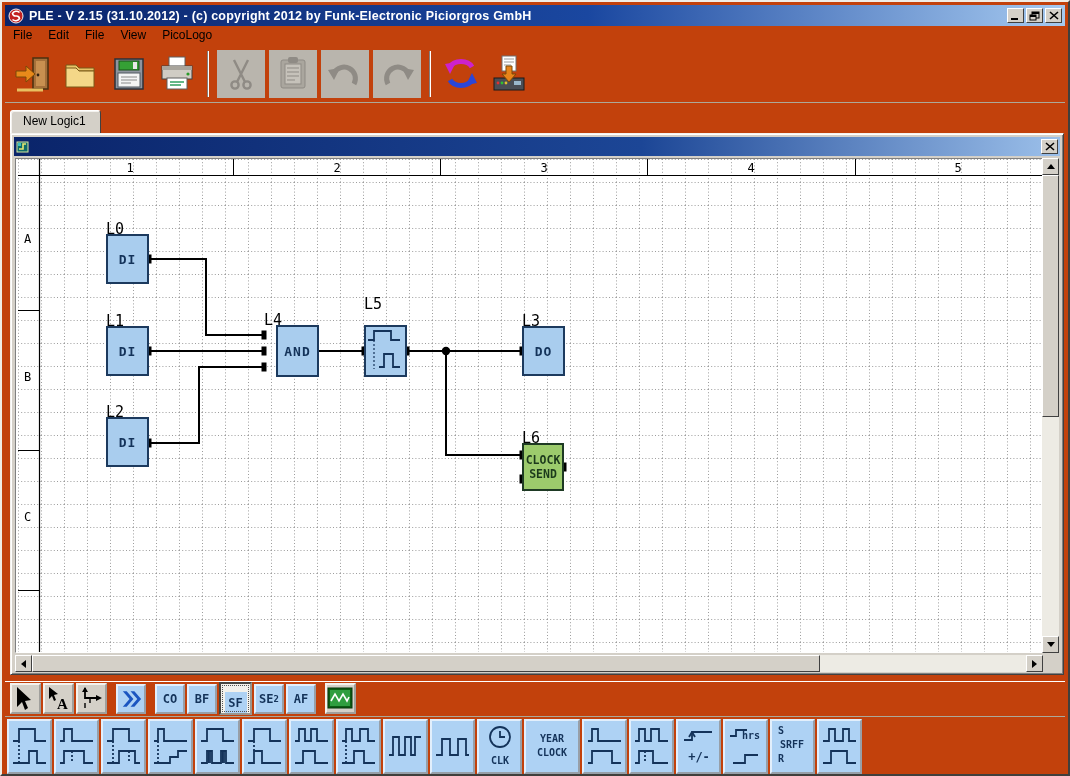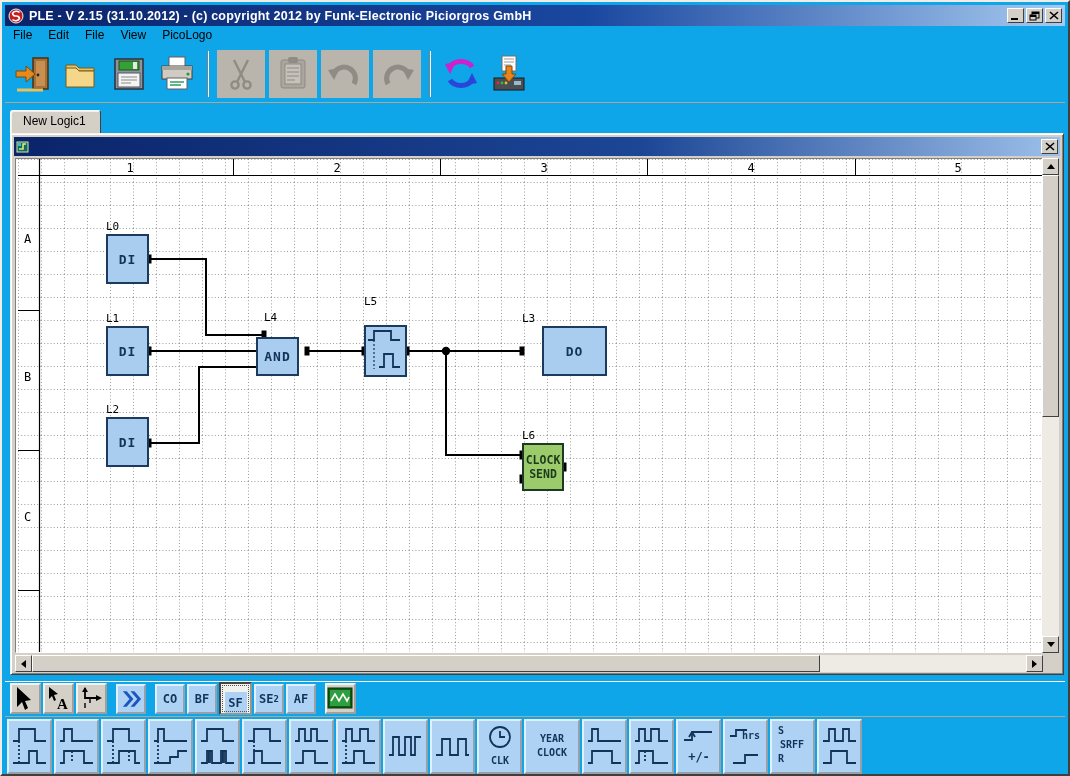--- a/index.html
+++ b/index.html
@@ -1,19 +1,19 @@
 <!DOCTYPE html>
 <html><head>
 <meta charset="utf-8">
 <style>
   html,body{margin:0;padding:0;background:#555;}
   *{box-sizing:border-box;}
   .app{
     position:relative;width:1070px;height:776px;
-    background:#0ea5e9;
+    background:#c2410c;
     border:2px solid;border-color:#f0ede6 #403f3c #403f3c #f0ede6;
     font-family:"Liberation Sans",sans-serif;
     overflow:hidden;
   }
   
   .titlebar{
     position:absolute;left:3px;top:3px;right:3px;height:21px;
     background:linear-gradient(to right,#0a246a,#1a47a0 55%,#a6caf0);
     display:flex;align-items:center;padding:0 3px;
   }
@@ -47,21 +47,21 @@
     border:1px solid;border-color:#fff #404040 #404040 #fff;
     display:flex;align-items:center;justify-content:center;}
   .viewport{position:absolute;left:4px;top:24px;width:1028px;height:495px;
     background:#fff;border:1px solid;border-color:#808080 #fff #fff #808080;overflow:hidden;}
   .sheet{position:absolute;left:2px;top:0;width:1026px;height:493px;}
   .sheet svg{position:absolute;left:0;top:0;}
   .block{position:absolute;border:2px solid #1c3a5e;background:#a9cdee;
     display:flex;align-items:center;justify-content:center;flex-direction:column;
     font-family:"DejaVu Sans Mono",monospace;font-weight:bold;color:#14335a;font-size:13px;letter-spacing:1px;}
   .block.green{background:#9ccb6c;border-color:#1e3a24;color:#1c3a1c;font-size:11.5px;letter-spacing:0;}
-  .blabel{position:absolute;font-family:"DejaVu Sans Mono",monospace;font-size:11px;color:#000;}
+  .blabel{position:absolute;font-family:"DejaVu Sans Mono",monospace;font-size:15px;color:#000;}
   
   .vscroll{position:absolute;right:4px;top:24px;width:17px;height:495px;background:#edebe4;}
   .hscroll{position:absolute;left:4px;top:521px;width:1028px;height:17px;background:#edebe4;}
   .sbtn{position:absolute;width:17px;height:17px;background:#d4d0c8;
     border:1px solid;border-color:#fff #404040 #404040 #fff;
     display:flex;align-items:center;justify-content:center;}
   .sthumb{position:absolute;background:#d4d0c8;border:1px solid;border-color:#fff #404040 #404040 #fff;}
   .tri{width:0;height:0;border:4px solid transparent;}
   .tri.up{border-bottom:5px solid #000;margin-top:-4px;}
   .tri.down{border-top:5px solid #000;margin-bottom:-4px;}
@@ -283,33 +283,33 @@
             </div>
             <div class="blabel" style="left: 88px; top: 153px;">L1</div>
             <div class="block" style="left: 88px; top: 167px; width: 43px; height: 50px;">
               <span>DI</span>
             </div>
             <div class="blabel" style="left: 88px; top: 244px;">L2</div>
             <div class="block" style="left: 88px; top: 258px; width: 43px; height: 50px;">
               <span>DI</span>
             </div>
             <div class="blabel" style="left: 246px; top: 152px;">L4</div>
-            <div class="block" style="left: 238px; top: 166px; width: 43px; height: 39px; margin-top: 12px;">
+            <div class="block" style="left: 258px; top: 166px; width: 43px; height: 52px;">
               <span>AND</span>
             </div>
             <div class="blabel" style="left: 346px; top: 136px;">L5</div>
             <div class="block" style="left: 346px; top: 166px; width: 43px; height: 52px;">
               <svg width="38" height="46" viewBox="0 0 38 46">
                 <path d="M2,13 H8 V4 H25 V13 H34" fill="none" stroke="#14335a" stroke-width="1.8"></path>
                 <path d="M8,13 V42" fill="none" stroke="#14335a" stroke-width="1.2" stroke-dasharray="2,2"></path>
                 <path d="M13,40 H18 V27 H27 V40 H34" fill="none" stroke="#14335a" stroke-width="1.8"></path>
               </svg>
             </div>
             <div class="blabel" style="left: 504px; top: 153px;">L3</div>
-            <div class="block" style="left: 524px; top: 167px; width: 65px; height: 50px;">
+            <div class="block" style="left: 504px; top: 167px; width: 43px; height: 50px;">
               <span>DO</span>
             </div>
             <div class="blabel" style="left: 504px; top: 270px;">L6</div>
             <div class="block green" style="left: 504px; top: 284px; width: 42px; height: 48px;">
               <span>CLOCK</span>
               <span>SEND</span>
             </div>
           </div>
       </div>
     </div>

